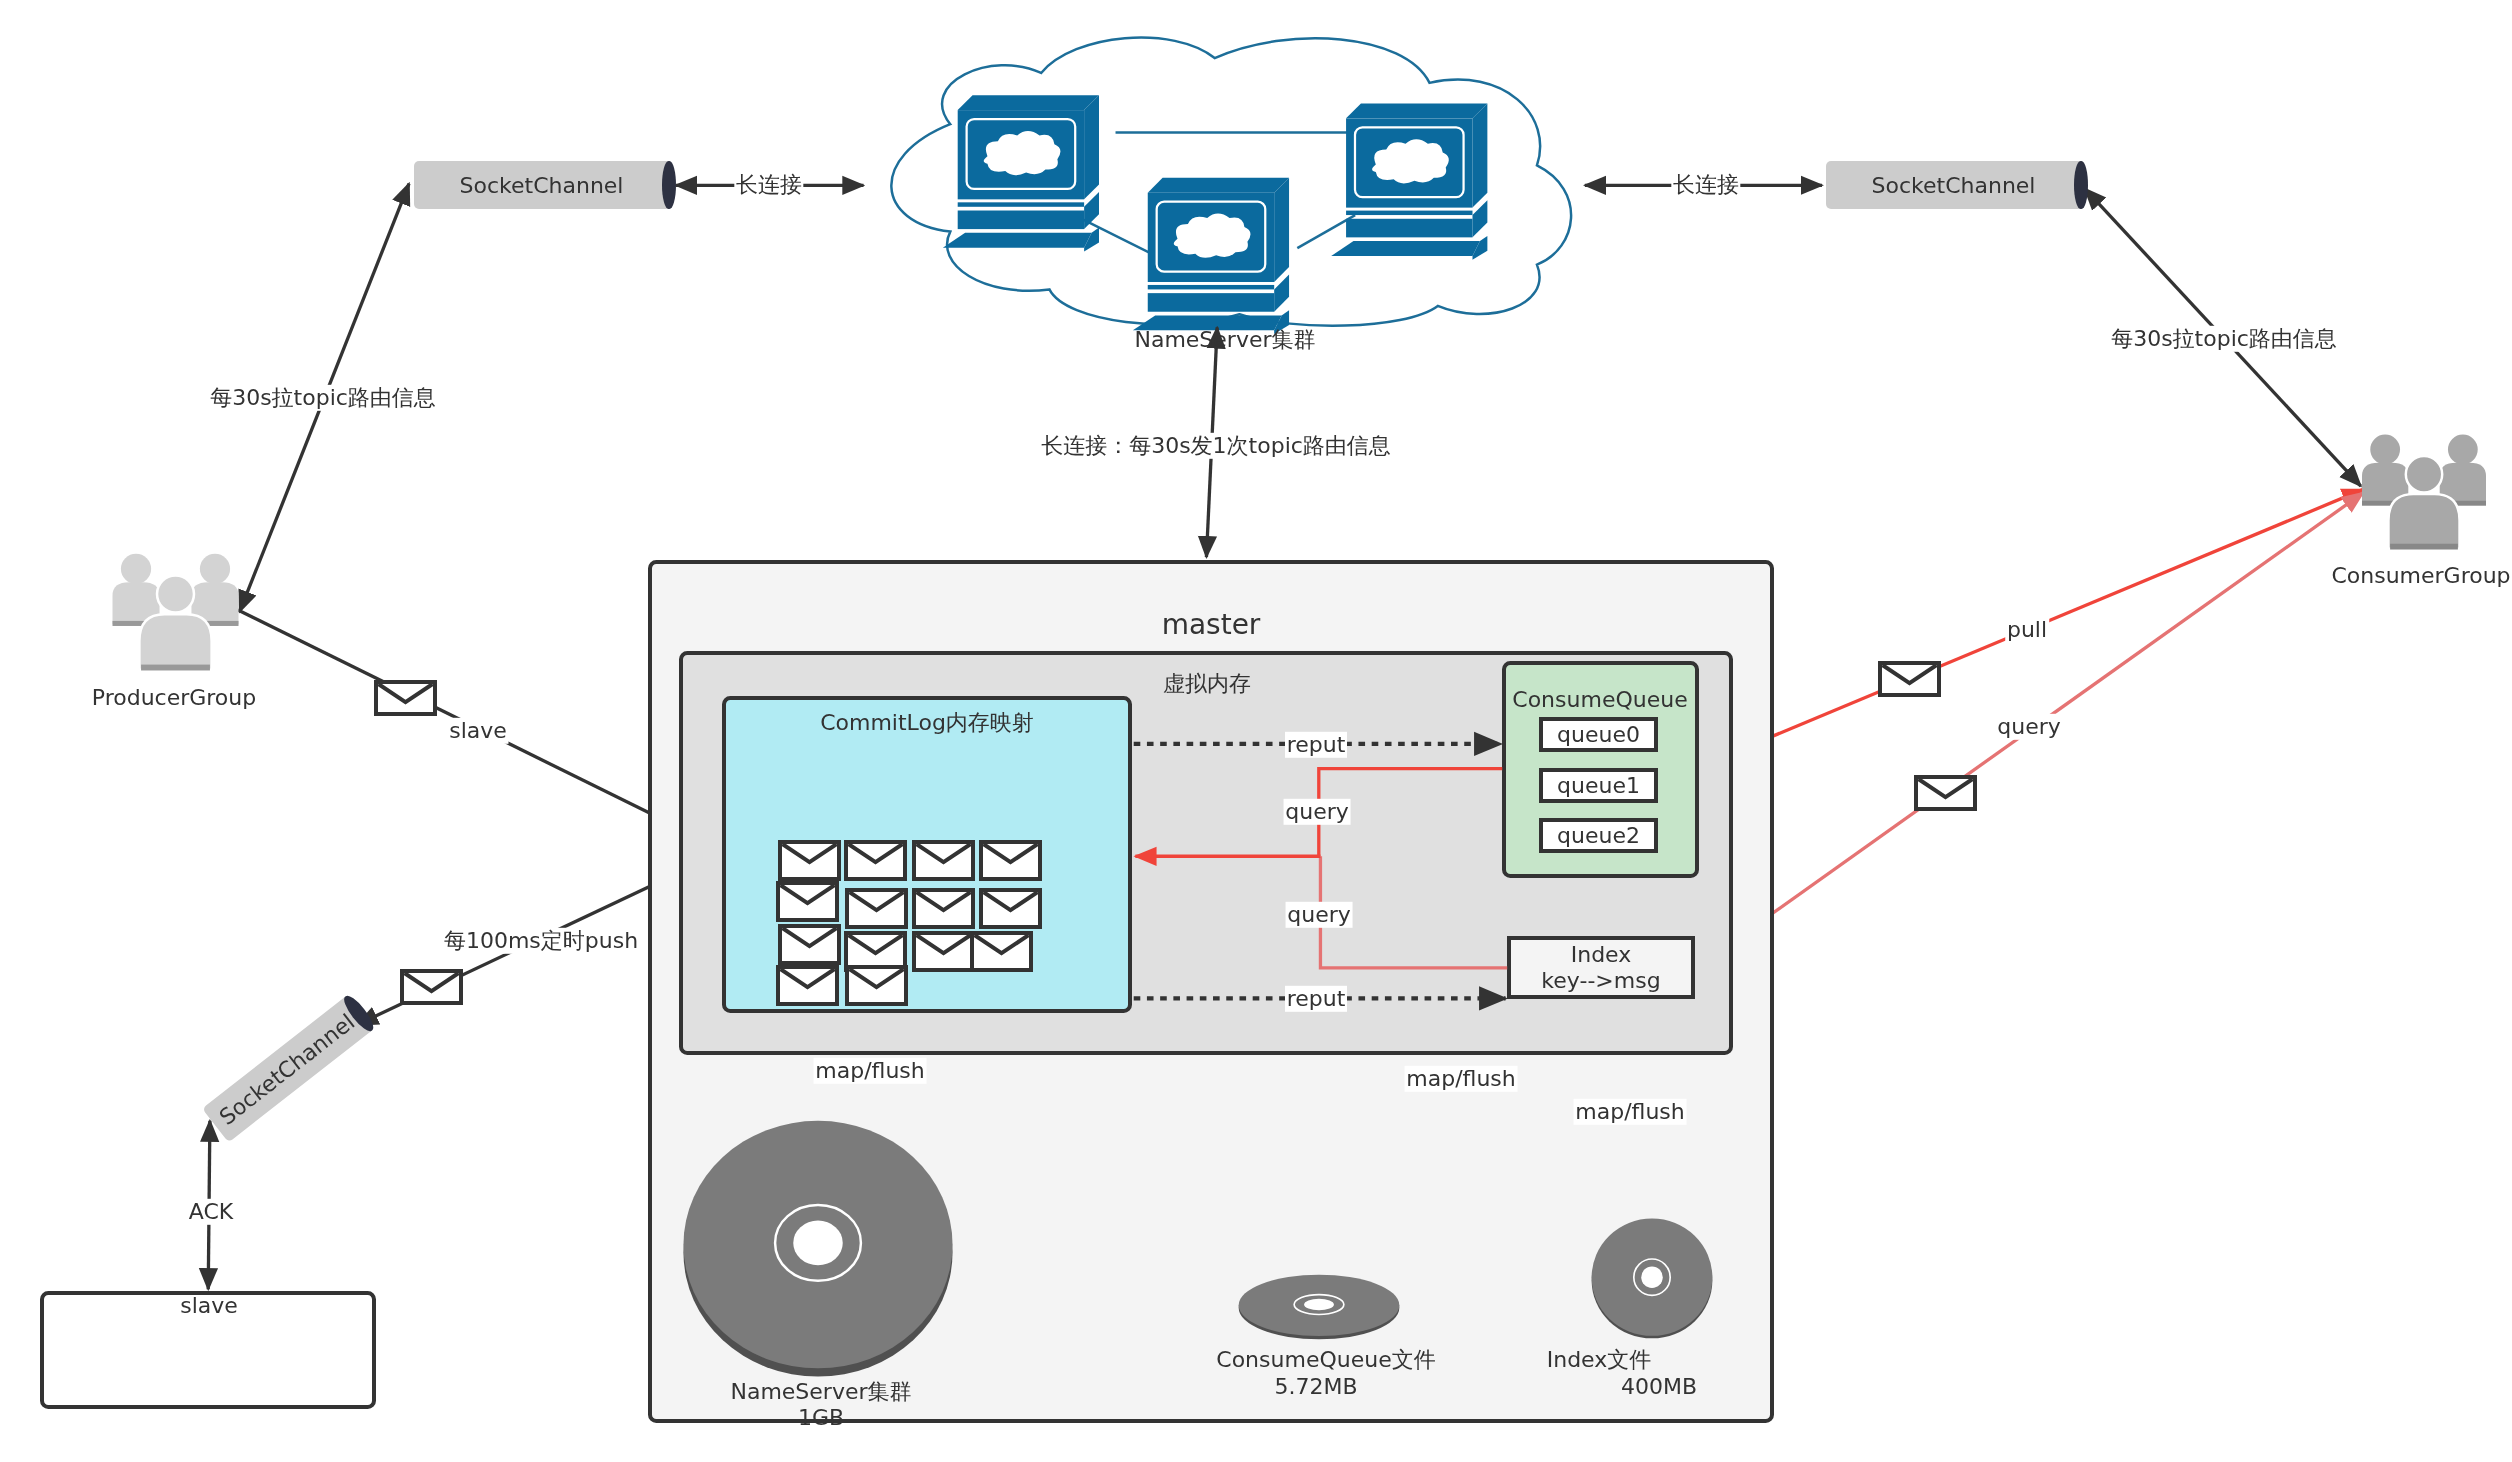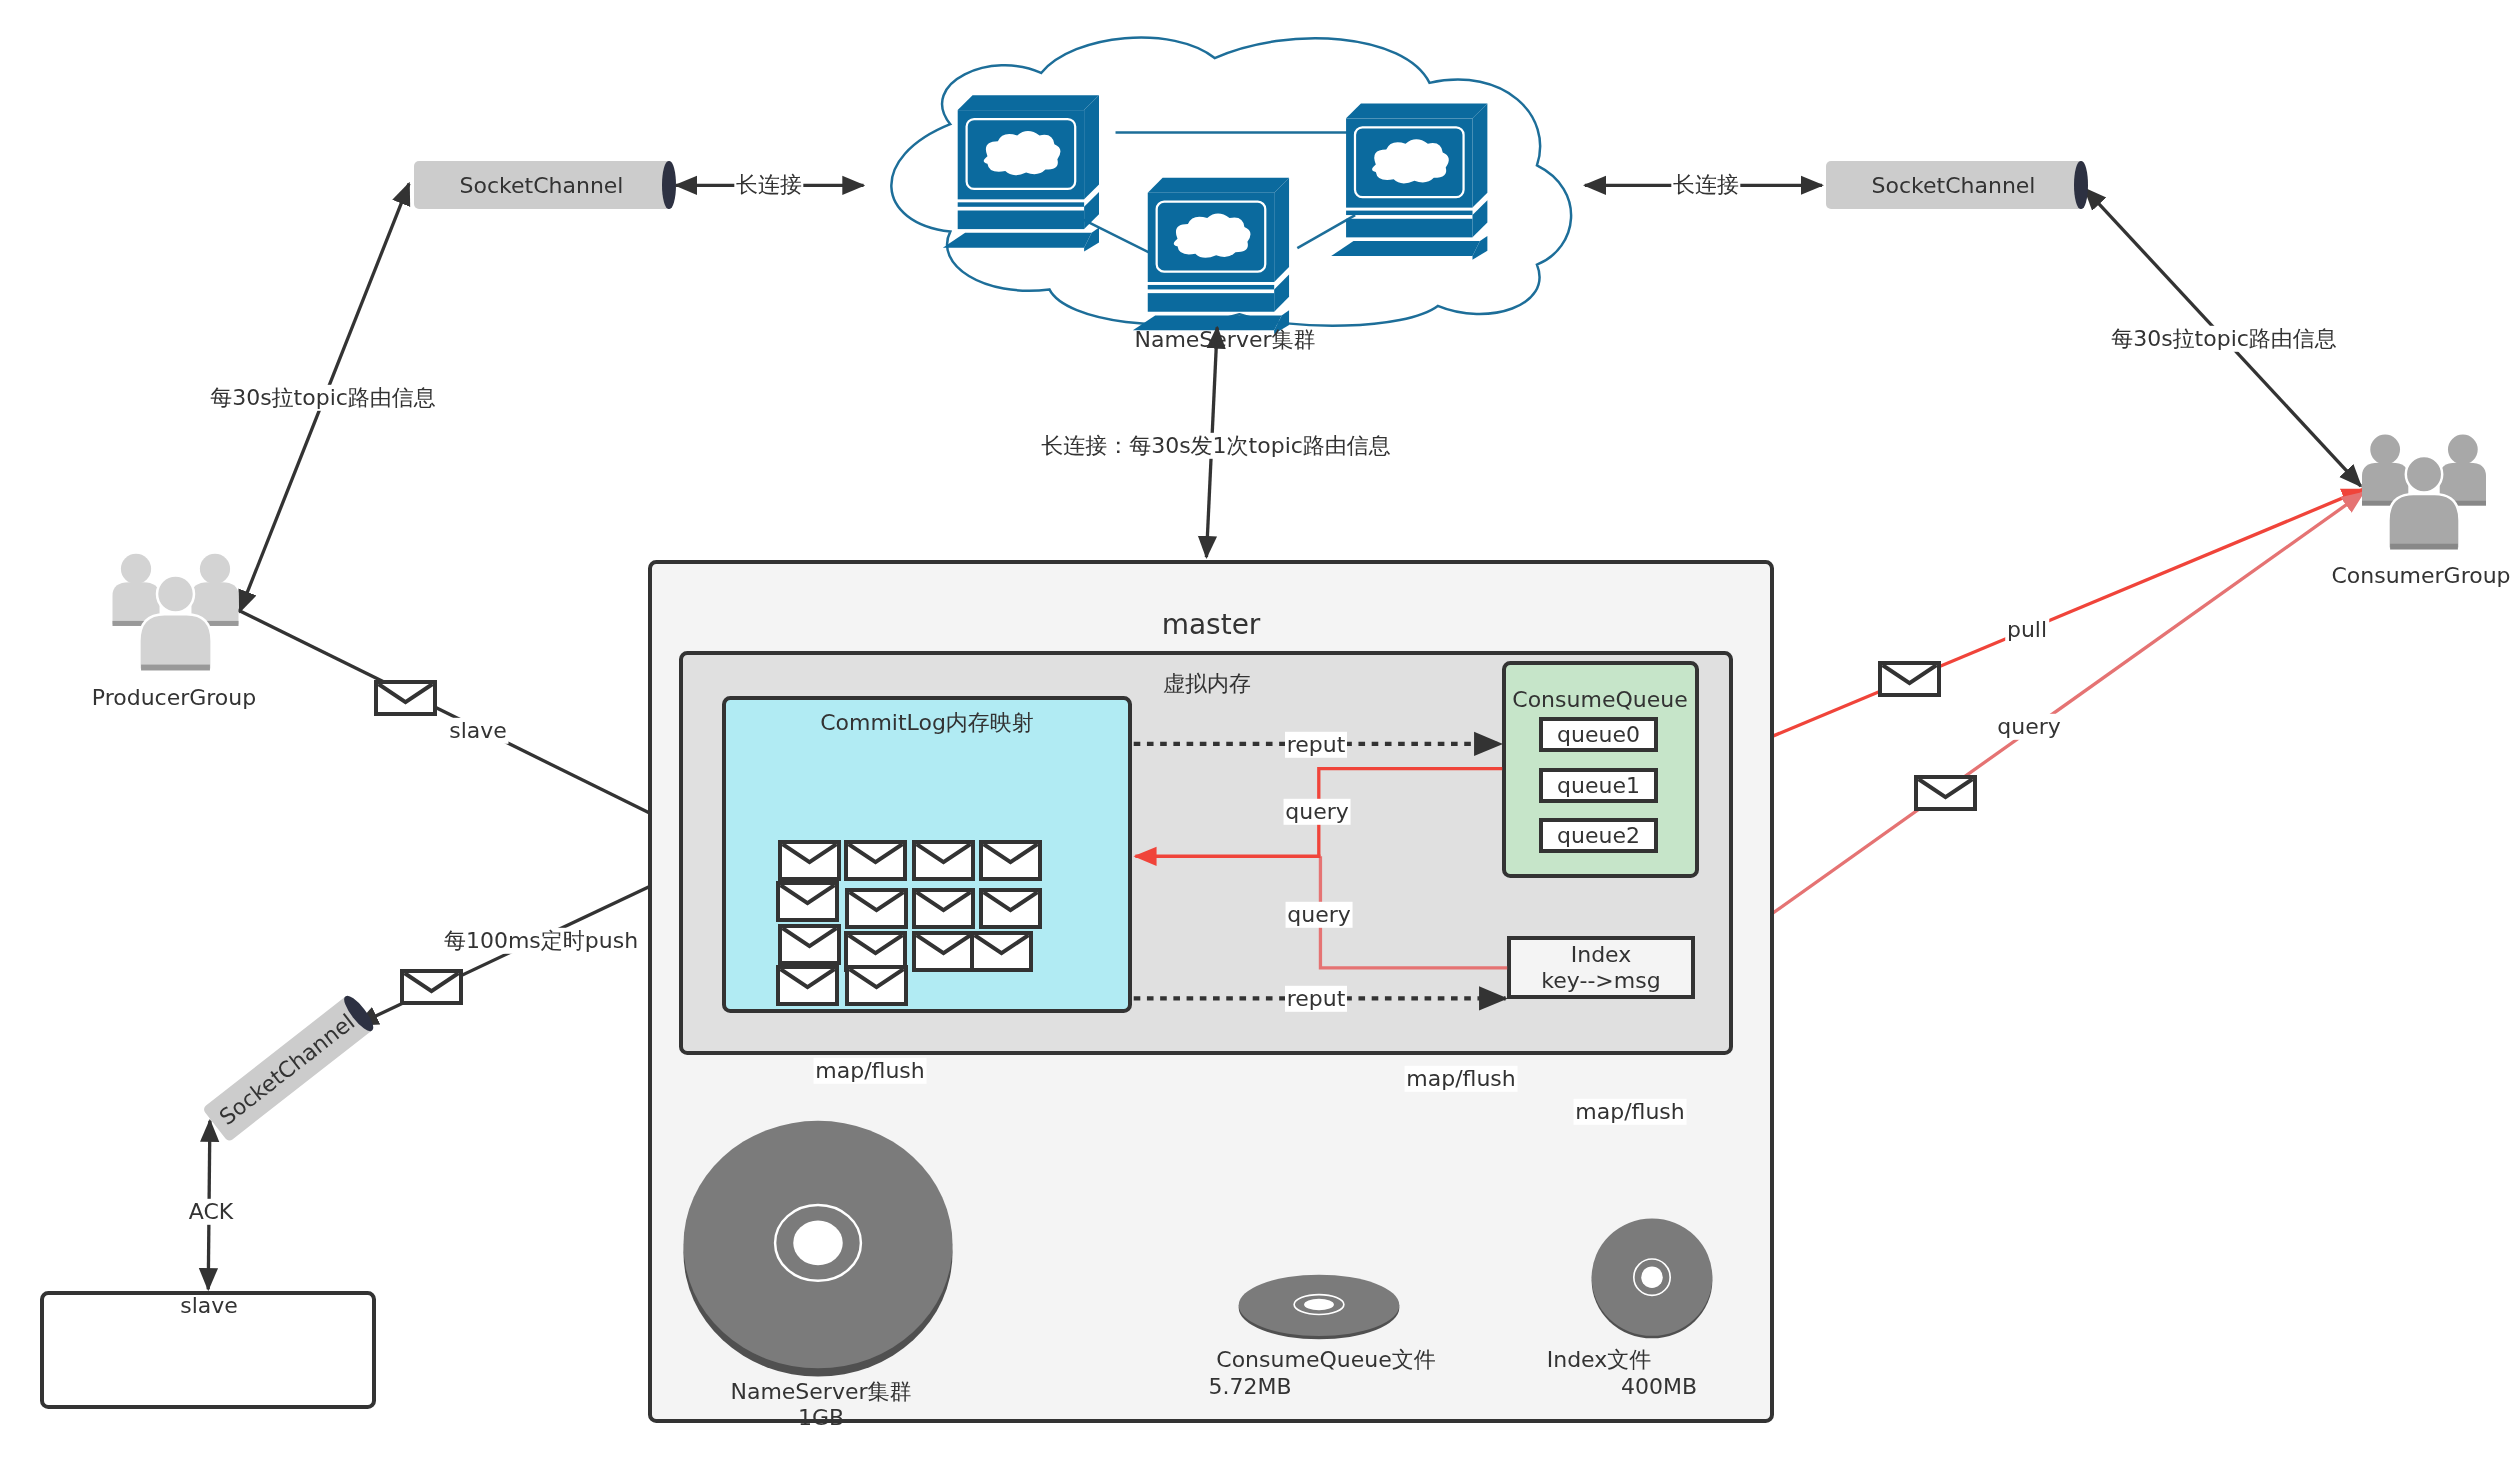--- a/index.html
+++ b/index.html
@@ -291,21 +291,21 @@
 <svg style="position:absolute;left:1590px;top:1216px" width="124" height="124" viewBox="0 0 150 150">
   <ellipse cx="75" cy="78" rx="73" ry="70" fill="#505050"></ellipse>
   <ellipse cx="75" cy="74" rx="73" ry="71" fill="#7b7b7b"></ellipse>
   <ellipse cx="75" cy="74" rx="22" ry="22" fill="none" stroke="#ffffff" stroke-width="2"></ellipse>
   <ellipse cx="75" cy="74" rx="13" ry="13" fill="#ffffff"></ellipse>
 </svg>
 
 <div class="lbl" style="left:821px;top:1392px">NameServer集群</div>
 <div class="lbl" style="left:821px;top:1418px">1GB</div>
 <div class="lbl" style="left:1326px;top:1360px">ConsumeQueue文件</div>
-<div class="lbl" style="left:1250px;top:1387px">5.72MB</div>
+<div class="lbl" style="left:1316px;top:1387px">5.72MB</div>
 <div class="lbl" style="left:1599px;top:1360px">Index文件</div>
 <div class="lbl" style="left:1659px;top:1387px">400MB</div>
 
 <div class="lbl bg" style="left:870px;top:1071px">map/flush</div>
 <div class="lbl bg" style="left:1461px;top:1079px">map/flush</div>
 <div class="lbl bg" style="left:1630px;top:1112px">map/flush</div>
 
 <div class="box slave"></div>
 <div class="lbl" style="left:209px;top:1306px">slave</div>
 

